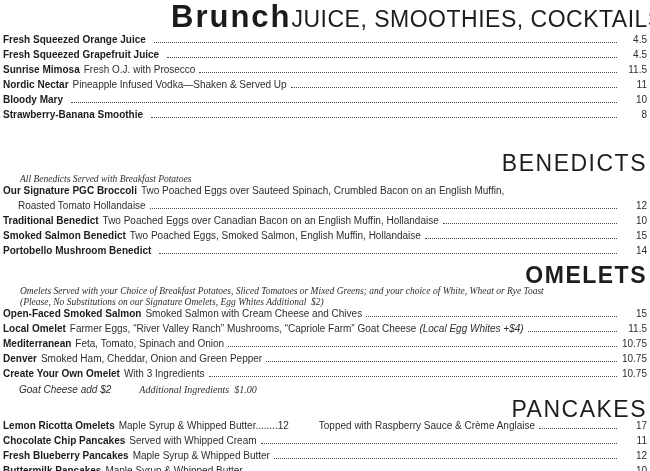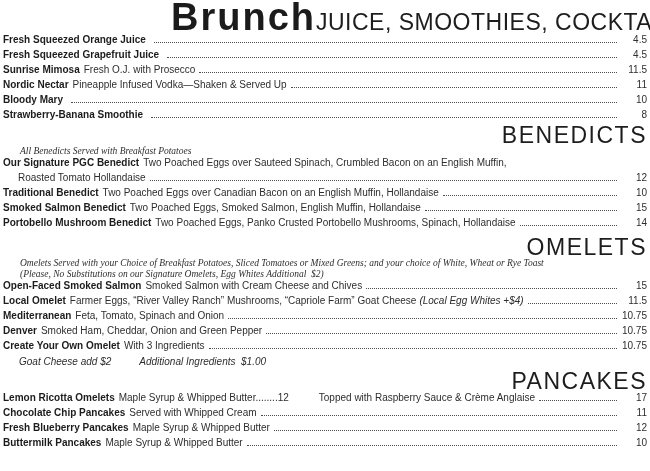--- a/index.html
+++ b/index.html
@@ -9,35 +9,35 @@
     font-family: "Liberation Sans", sans-serif;
     color: #222222;
     overflow: hidden;
   }
   .page { padding: 0 3px; }
 
   
   .header { height: 34px; display: flex; align-items: baseline; }
   .brunch {
     margin-left: 168px;
-    font-size: 38px; font-weight: 700; letter-spacing: 2px;
+    font-size: 31px; font-weight: 700; letter-spacing: 2px;
     line-height: 34px; color: #1b1b1b;
   }
   .hdr-right {
     margin-left: auto;
     font-size: 23px; letter-spacing: 0.5px; line-height: 34px;
     color: #1d1d1d; white-space: nowrap;
   }
 
   
   .sec {
     text-align: right; font-size: 23px; letter-spacing: 1.5px;
-    color: #1d1d1d; line-height: 22px; white-space: nowrap;
-  }
-  .sec-omelets { margin-top: 4px; }
+    color: #1d1d1d; line-height: 22px; white-space: nowrap; margin-top: 28px;
+  }
+  .sec-omelets { margin-top: 4px; font-weight: bold; }
   .sec-pancakes { margin-top: 2px; }
 
   
   .row {
     display: flex; align-items: baseline;
     height: 15px; font-size: 10px; white-space: nowrap;
   }
   .nm { font-weight: 700; margin-right: 4px; color: #1c1c1c; }
   .ds { color: #2e2e2e; }
   .it { font-style: italic; color: #2e2e2e; margin-left: 3px; }
@@ -53,21 +53,21 @@
   
   .note {
     font-style: italic; font-size: 9.5px; color: #2e2e2e;
     padding-left: 17px; line-height: 11px; white-space: pre; font-family: Liberation Serif, serif;
   }
   .cnote {
     font-style: italic; font-size: 10px; color: #2e2e2e;
     padding-left: 16px; line-height: 13px; white-space: pre;
     display: flex; align-items: baseline;
   }
-  .cnote .part2 { margin-left: 28px; }
+  .cnote .part2 { margin-left: 28px; font-family: Liberation Serif, serif; }
 </style>
 </head>
 <body>
 
 <div class="page">
 
   <div class="header">
     <div class="brunch">Brunch</div>
     <div class="hdr-right">JUICE, SMOOTHIES, COCKTAILS</div>
   </div>
@@ -106,21 +106,21 @@
     <span class="nm">Strawberry-Banana Smoothie</span>
     <span class="ds"></span>
     <span class="dots"></span>
     <span class="pr">8</span>
   </div>
 
   <div class="sec">BENEDICTS</div>
   <div class="note">All Benedicts Served with Breakfast Potatoes</div>
 
   <div class="row">
-    <span class="nm">Our Signature PGC Benedict</span>
+    <span class="nm">Our Signature PGC Broccoli</span>
     <span class="ds">Two Poached Eggs over Sauteed Spinach, Crumbled Bacon on an English Muffin,</span>
   </div>
   <div class="row cont">
     <span class="ds">Roasted Tomato Hollandaise</span>
     <span class="dots"></span>
     <span class="pr">12</span>
   </div>
   <div class="row">
     <span class="nm">Traditional Benedict</span>
     <span class="ds">Two Poached Eggs over Canadian Bacon on an English Muffin, Hollandaise</span>
@@ -128,21 +128,20 @@
     <span class="pr">10</span>
   </div>
   <div class="row">
     <span class="nm">Smoked Salmon Benedict</span>
     <span class="ds">Two Poached Eggs, Smoked Salmon, English Muffin, Hollandaise</span>
     <span class="dots"></span>
     <span class="pr">15</span>
   </div>
   <div class="row">
     <span class="nm">Portobello Mushroom Benedict</span>
-    <span class="ds">Two Poached Eggs, Panko Crusted Portobello Mushrooms, Spinach, Hollandaise</span>
     <span class="dots"></span>
     <span class="pr">14</span>
   </div>
 
   <div class="sec sec-omelets">OMELETS</div>
   <div class="note">Omelets Served with your Choice of Breakfast Potatoes, Sliced Tomatoes or Mixed Greens; and your choice of White, Wheat or Rye Toast</div>
   <div class="note">(Please, No Substitutions on our Signature Omelets, Egg Whites Additional  $2)</div>
 
   <div class="row">
     <span class="nm">Open-Faced Smoked Salmon</span>

